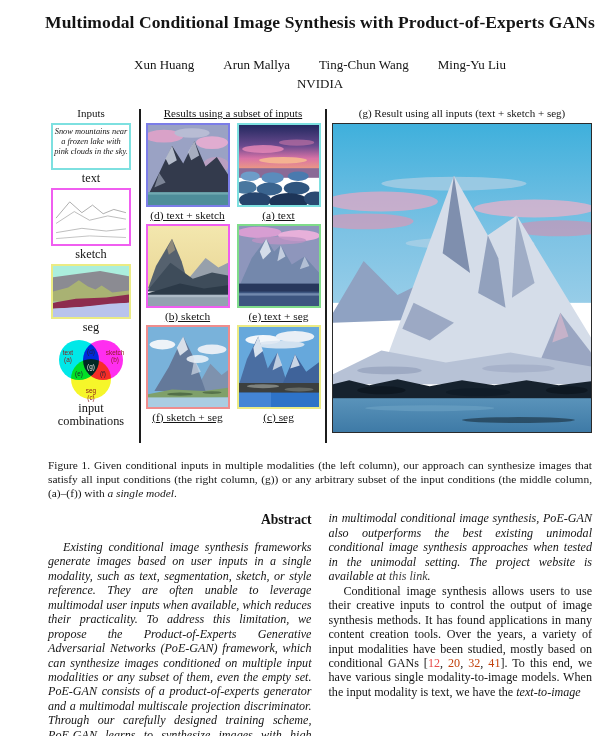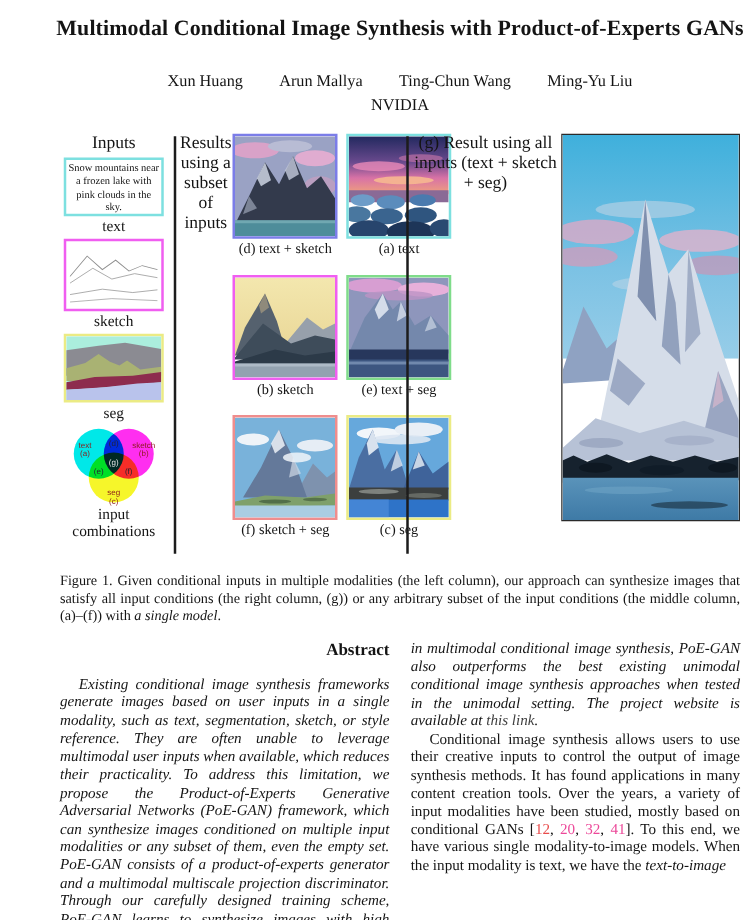--- a/index.html
+++ b/index.html
@@ -10,57 +10,57 @@
 
   
   .title { text-align:center; font-weight:bold; font-size:17.5px; padding-top:12px; letter-spacing:.1px; }
   .authors { display:flex; justify-content:center; gap:29px; font-size:13px; margin-top:24px; }
   .affiliation { text-align:center; font-size:13px; margin-top:3px; }
 
   
   .figure { display:flex; margin:15px 6px 0 6px; height:338px; }
   .vdiv { width:2px; background:#1c1c1c; margin:2px 3px 0 3px; height:334px; }
 
-  .col-heading { font-size:14px; text-align:center; line-height:1.15; margin-bottom:3px; }
+  .col-heading { font-size:11px; text-align:center; line-height:1.15; margin-bottom:3px; }
 
   .inputs-col { width:90px; display:flex; flex-direction:column; align-items:center; }
-  .text-box { width:80px; height:47px; border:2px solid; font-size:8.4px; line-height:1.22; text-align:center; padding:2px 1px; }
+  .text-box { width:80px; height:47px; border:2px solid; font-size:8.4px; line-height:1.22; text-align:center; padding:2px 1px;font-style:italic; }
   .modality-label { font-size:12.3px; margin:1px 0 2px 0; }
   .sketch-box { width:80px; height:58px; border:2px solid; background:#fff; }
   .seg-box { width:80px; height:55px; border:2px solid; }
   .sketch-box svg, .seg-box svg, .result-img svg, .big-img svg { display:block; width:100%; height:100%; }
   .venn { margin-top:1px; }
   .venn svg { isolation:isolate; display:block; }
   .venn text { font-family:"Liberation Sans", sans-serif; font-size:6.4px; text-anchor:middle; fill:#8c1a1a; }
   .venn text.tag-dark { fill:#223; }
   .venn text.tag-light { fill:#e8e8e8; }
   .combos-label { font-size:12.3px; line-height:1.12; text-align:center; }
 
-  .results-col { width:178px; display:flex; flex-direction:row; }
+  .results-col { width:178px; display:flex; flex-direction:column;text-decoration:underline; }
   .results-grid { display:grid; grid-template-columns:86px 86px; justify-content:center; column-gap:5px; }
   .result-cell { display:flex; flex-direction:column; align-items:center; }
   .result-img { width:84px; height:84px; border:2px solid; overflow:hidden; }
   .result-caption { font-size:11.4px; margin:2px 0 3px 0; white-space:nowrap; }
 
-  .right-col { flex:1; display:flex; flex-direction:row; }
+  .right-col { flex:1; display:flex; flex-direction:column; }
   .big-img { height:310px; border:1px solid #2a2a2a; margin:0 2px; overflow:hidden; }
 
   
   .fig-caption { margin:13px 8px 0 8px; font-size:11.4px; line-height:1.24; text-align:justify; }
 
   
   .columns { display:flex; gap:17px; margin:11px 8px 0 8px; }
   .column { width:283px; font-size:12.1px; line-height:14.45px; text-align:justify; }
   .abstract-heading { text-align:right; font-size:13.6px; font-weight:bold; margin:2px 0 12px 0; }
   .abs-par { font-style:italic; text-indent:15px; }
   .cont-par { font-style:italic; }
   .section-heading { font-size:13.6px; font-weight:bold; margin:19px 0 9px 0; }
   .indent { text-indent:15px; }
   .link { color:#404040; cursor:pointer; }
-  .cite { color:#ec4899; cursor:pointer; }
+  .cite { color:#c2410c; cursor:pointer; }
   .cite-red { color:#e84b4b; }
 </style>
 </head>
 <body>
 
 <div class="page">
 
   <div class="title">Multimodal Conditional Image Synthesis with Product-of-Experts GANs</div>
 
   <div class="authors">

